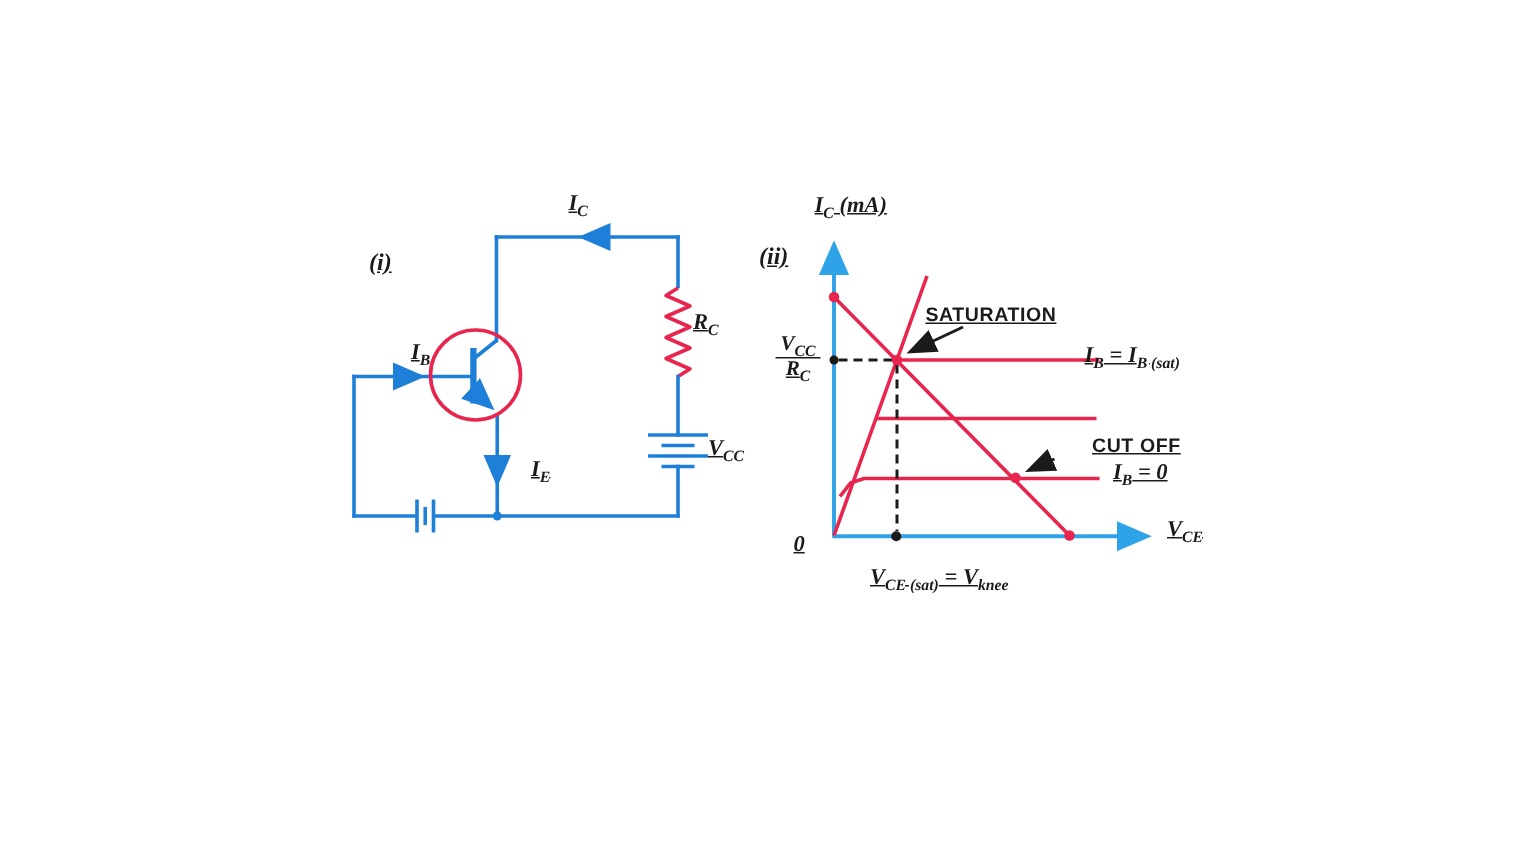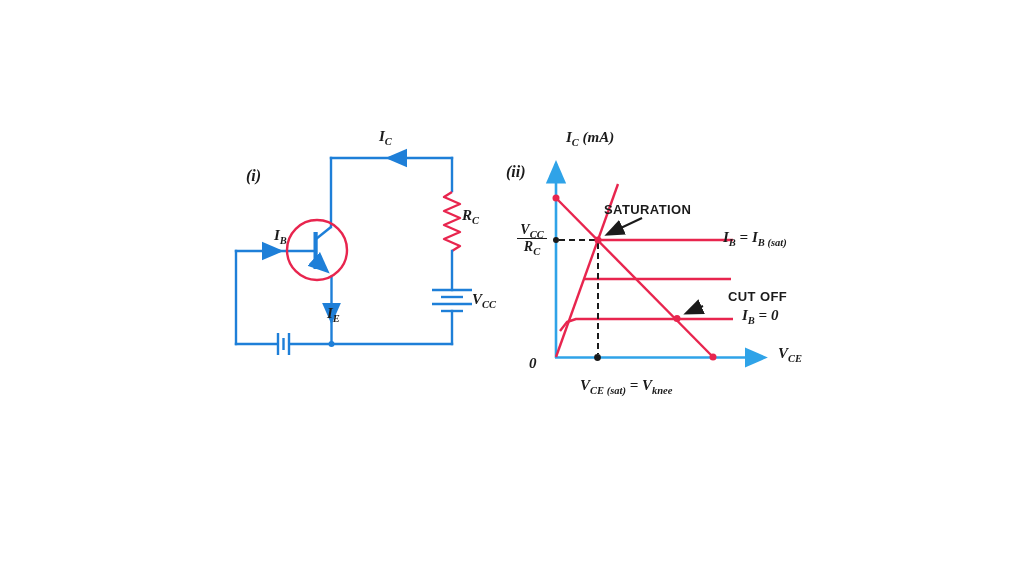--- a/index.html
+++ b/index.html
@@ -1,18 +1,18 @@
 <!DOCTYPE html>
 <html style="--wire_blue: #1e7fd8; --axis_blue: #2fa3e8; --red: #e8254e; --ink: #1b1b1b;"><head>
 <meta charset="utf-8">
 <style>
   html,body{margin:0;padding:0;background:#fff;}
   .stage{position:relative;width:1024px;height:576px;background:#ffffff;overflow:hidden;
          font-family:"Liberation Serif",serif;}
-  .lbl{position:absolute;white-space:nowrap;color:var(--ink,#1b1b1b);}
+  .lbl{position:absolute;white-space:nowrap;color:var(--ink,#1b1b1b);text-decoration:underline;}
   .math{font-family:"Liberation Serif",serif;font-style:italic;font-weight:700;
         font-size:15px;line-height:1.1;}
   .math .sub{font-size:10.5px;position:relative;top:3.5px;letter-spacing:0;}
   .panel{font-size:16px;}
   .annot{font-family:"Liberation Sans",sans-serif;font-weight:700;font-size:13px;
          letter-spacing:.4px;font-style:normal;}
   .fraction{position:absolute;width:42px;text-align:center;}
   .fraction .num{display:inline-block;border-bottom:1.6px solid var(--ink,#1b1b1b);
                  padding:0 3px 1px 3px;font-size:14px;}
   .fraction .den{font-size:14px;padding-top:0;}
@@ -110,32 +110,32 @@
       <circle cx="677" cy="318.5" r="3.5" class="f-red"></circle>
       <circle cx="556" cy="240" r="3" class="f-ink"></circle>
       <circle cx="597.5" cy="357.5" r="3.4" class="f-ink"></circle>
     </g>
   </svg>
 
   
   <div class="lbl math panel" style="left:246px;top:167px">(i)</div>
   <div class="lbl math" style="left:379px;top:128px"><span>I</span><span class="sub">C</span></div>
   <div class="lbl math" style="left:274px;top:227px"><span>I</span><span class="sub">B</span></div>
-  <div class="lbl math" style="left:327px;top:305px"><span>I</span><span class="sub">E</span></div>
+  <div class="lbl math" style="left:354px;top:305px"><span>I</span><span class="sub">E</span></div>
   <div class="lbl math" style="left:462px;top:207px"><span>R</span><span class="sub">C</span></div>
   <div class="lbl math" style="left:472px;top:291px"><span>V</span><span class="sub">CC</span></div>
 
   <div class="lbl math panel" style="left:506px;top:163px">(ii)</div>
-  <div class="lbl math" style="left:566px;top:129px"><span>I</span><span class="sub">C</span><span> (mA)</span></div>
+  <div class="lbl math" style="left:543px;top:129px"><span>I</span><span class="sub">C</span><span> (mA)</span></div>
   <div class="lbl math" style="left:778px;top:345px"><span>V</span><span class="sub">CE</span></div>
   <div class="lbl math" style="left:529px;top:355px">0</div>
 
   <div class="fraction lbl" style="left:511px;top:220px">
     <div class="math num"><span>V</span><span class="sub">CC</span></div>
     <div class="math den"><span>R</span><span class="sub">C</span></div>
   </div>
 
-  <div class="lbl annot" style="left:604px;top:202px">SATURATION</div>
+  <div class="lbl annot" style="left:617px;top:202px">SATURATION</div>
   <div class="lbl annot" style="left:728px;top:289px">CUT OFF</div>
   <div class="lbl math" style="left:723px;top:229px"><span>I</span><span class="sub">B</span><span> = </span><span>I</span><span class="sub">B (sat)</span></div>
   <div class="lbl math" style="left:742px;top:307px"><span>I</span><span class="sub">B</span><span> = 0</span></div>
   <div class="lbl math" style="left:580px;top:377px"><span>V</span><span class="sub">CE (sat)</span><span> = </span><span>V</span><span class="sub">knee</span></div>
 </div>
 
 </body></html>

